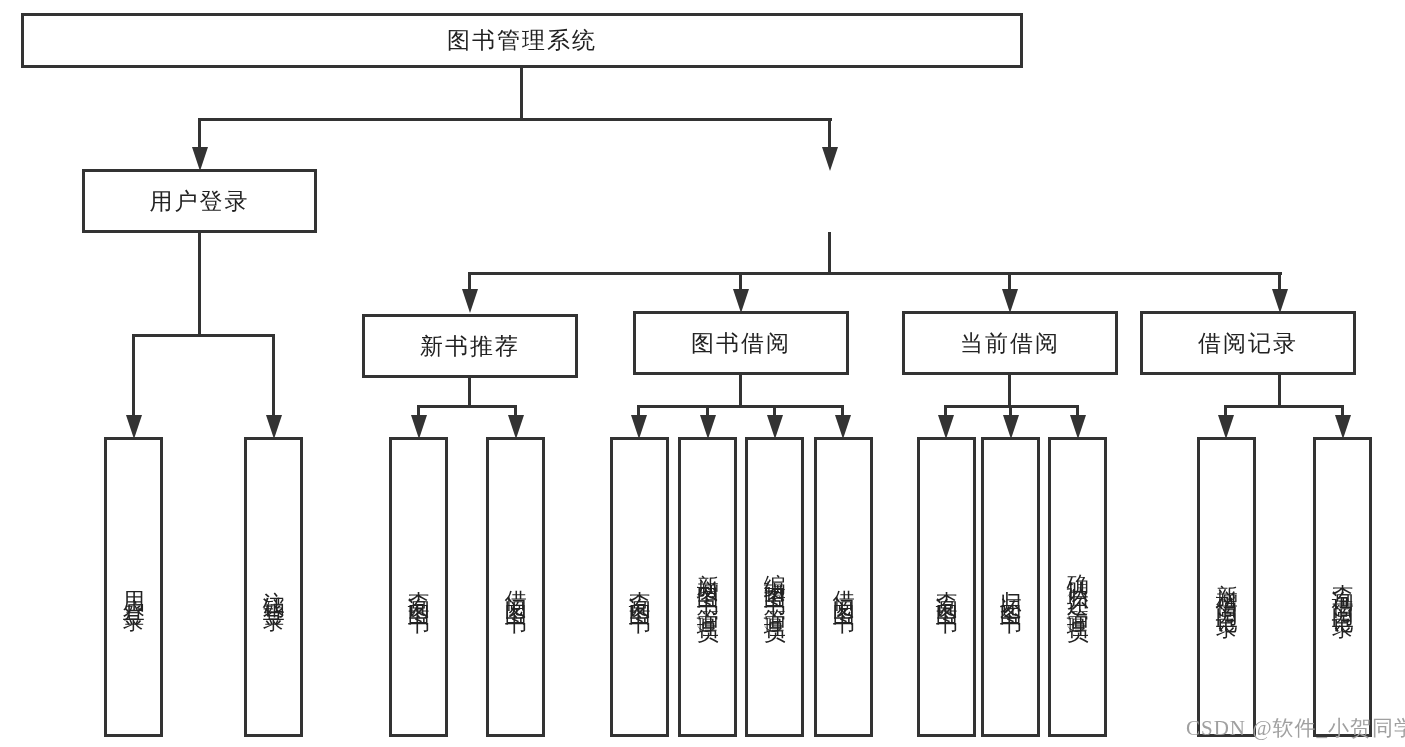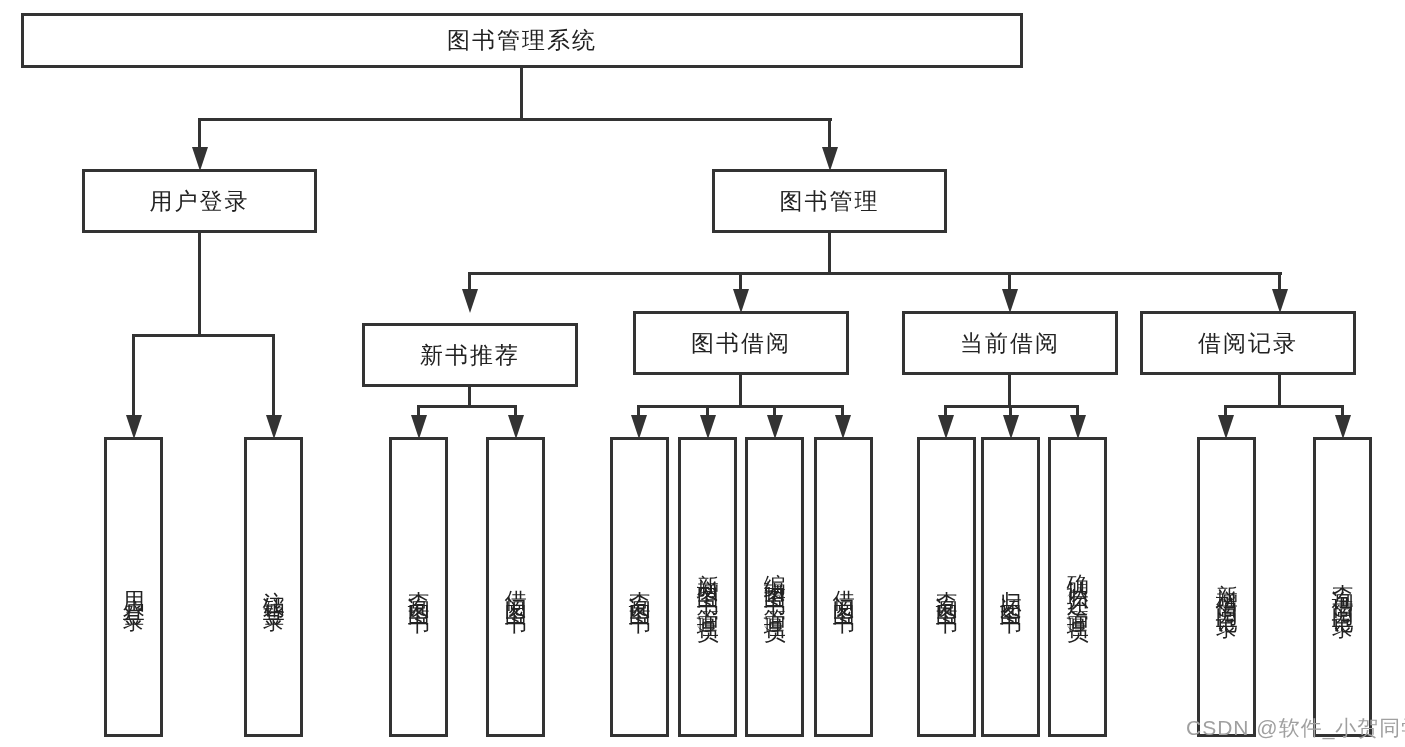--- a/index.html
+++ b/index.html
@@ -1,20 +1,20 @@
 <!DOCTYPE html>
 <html><head>
 <meta charset="utf-8">
 <style>
   html,body{margin:0;padding:0;background:#ffffff;}
   .canvas{
     position:relative;
     width:1405px;height:747px;
     background:#ffffff;
-    font-family:Liberation Sans, sans-serif;
+    font-family:Liberation Serif, serif;
     overflow:hidden;
   }
   .box{
     position:absolute;
     box-sizing:border-box;
     border:3px solid #333333;
     background:#ffffff;
     display:flex;
     align-items:center;
     justify-content:center;
@@ -61,43 +61,40 @@
   <div class="vline" style="left:520px;top:66px;height:54px"></div>
   <div class="hline" style="left:198px;top:118px;width:634px"></div>
   <div class="vline" style="left:198px;top:118px;height:32px"></div>
   <div class="vline" style="left:828px;top:118px;height:32px"></div>
   <div class="arrow" style="left:192px;top:147px"></div>
   <div class="arrow" style="left:822px;top:147px"></div>
 
   <div class="box" style="left:82px;top:169px;width:235px;height:64px">
     <span>用户登录</span>
   </div>
-  <div class="box" style="left:712px;top:169px;width:235px;height:64px">
-    <span>图书管理</span>
-  </div>
 
   <div class="vline" style="left:198px;top:232px;height:104px"></div>
   <div class="hline" style="left:132px;top:334px;width:143px"></div>
   <div class="vline" style="left:132px;top:334px;height:84px"></div>
   <div class="vline" style="left:272px;top:334px;height:84px"></div>
   <div class="arrow" style="left:126px;top:415px"></div>
   <div class="arrow" style="left:266px;top:415px"></div>
 
   <div class="vline" style="left:828px;top:232px;height:42px"></div>
   <div class="hline" style="left:468px;top:272px;width:814px"></div>
   <div class="vline" style="left:468px;top:272px;height:22px"></div>
   <div class="vline" style="left:739px;top:272px;height:22px"></div>
   <div class="vline" style="left:1008px;top:272px;height:22px"></div>
   <div class="vline" style="left:1278px;top:272px;height:22px"></div>
   <div class="arrow" style="left:462px;top:289px"></div>
   <div class="arrow" style="left:733px;top:289px"></div>
   <div class="arrow" style="left:1002px;top:289px"></div>
   <div class="arrow" style="left:1272px;top:289px"></div>
 
-  <div class="box" style="left:362px;top:323px;width:216px;height:64px">
+  <div class="box" style="left:362px;top:314px;width:216px;height:64px">
     <span>新书推荐</span>
   </div>
   <div class="box" style="left:902px;top:311px;width:216px;height:64px">
     <span>当前借阅</span>
   </div>
   <div class="box" style="left:633px;top:311px;width:216px;height:64px">
     <span>图书借阅</span>
   </div>
   <div class="box" style="left:1140px;top:311px;width:216px;height:64px">
     <span>借阅记录</span>

